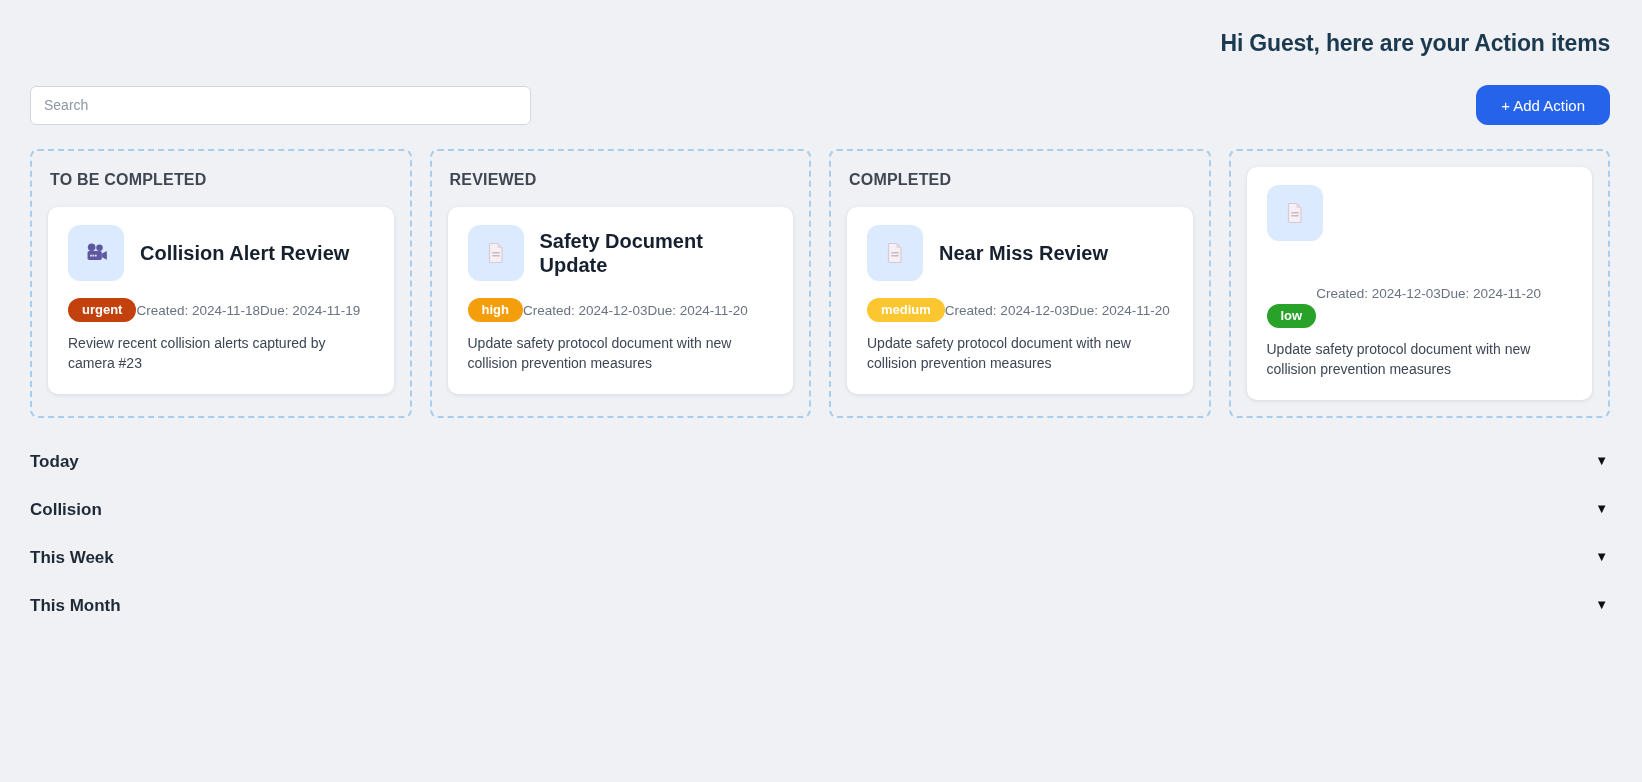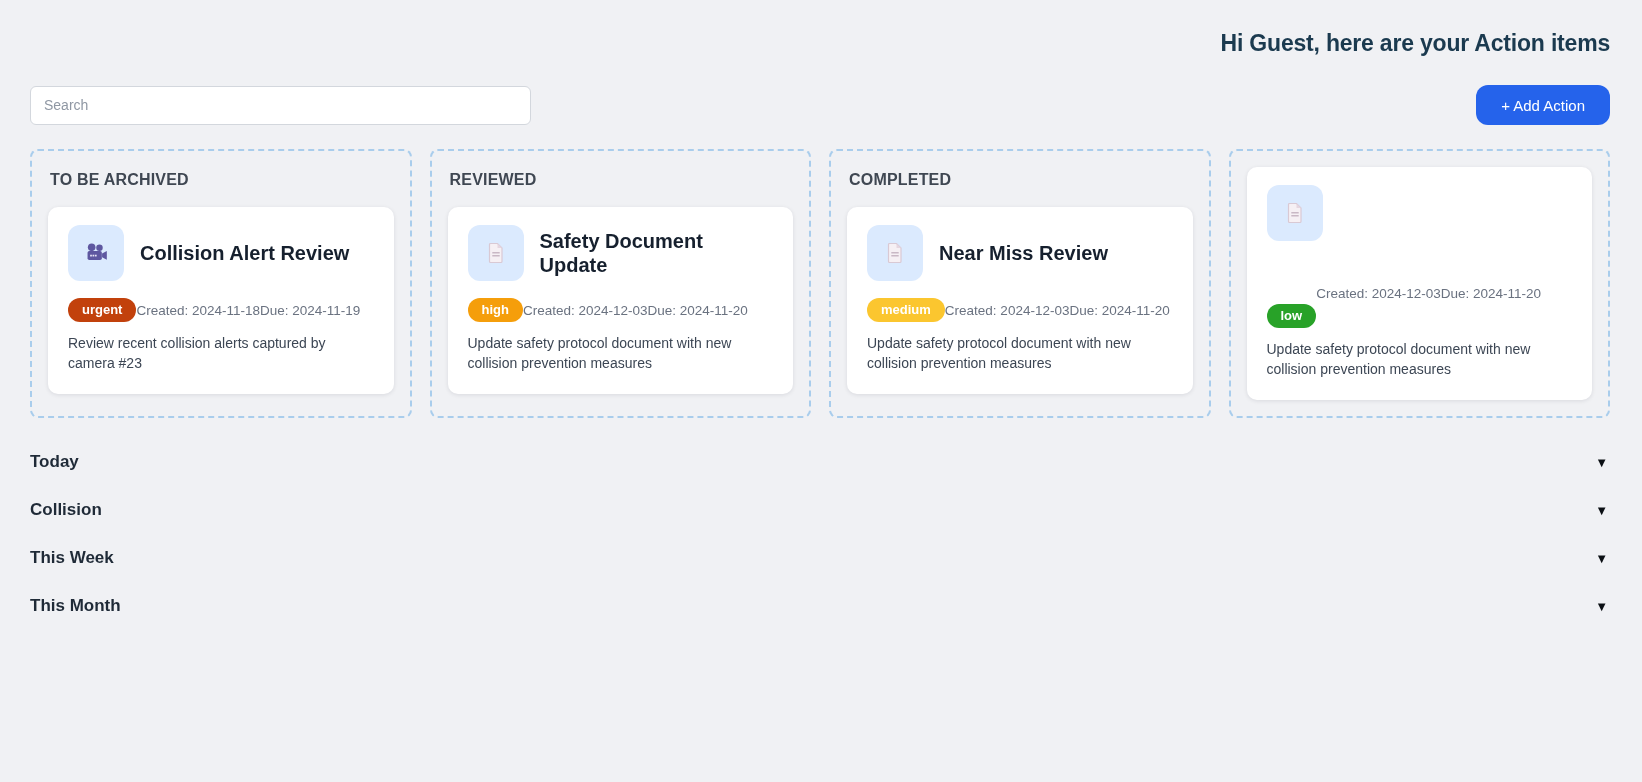--- a/index.html
+++ b/index.html
@@ -103,21 +103,20 @@
     margin-top: 12px;
     font-size: 14px;
     color: #3c4654;
     line-height: 1.42;
   }
 
   .timeline { margin-top: 34px; }
   .timeline-section {
     display: flex;
     justify-content: space-between;
-    align-items: center;
     margin-bottom: 28px;
     cursor: pointer;
   }
   .section-label {
     font-size: 17px;
     font-weight: 700;
     color: #1f2a37;
   }
   .collapse-icon {
     font-size: 13px;
@@ -135,21 +134,21 @@
   <h1 class="greeting">Hi Guest, here are your Action items</h1>
 
   <div class="toolbar">
     <input class="search-input" type="text" placeholder="Search" style="">
     <button class="add-action-btn" style="background-color: rgb(37, 99, 235);">+ Add Action</button>
   </div>
 
   <div class="board">
 
     <div class="board-column" style="border-color: rgb(169, 205, 236);">
-      <div class="column-label">TO BE ARCHIVED</div>
+      <div class="column-label">TO BE COMPLETED</div>
       <div class="card">
         <div class="card-head">
           <div class="icon-box" style="background-color: rgb(219, 234, 254);">
             <span>
               <svg width="26" height="26" viewBox="0 0 24 24">
                 <g fill="#5e57a0">
                   <circle cx="8" cy="6.8" r="3.5"></circle>
                   <circle cx="15.2" cy="7.2" r="3"></circle>
                   <rect x="4.2" y="10.2" width="13.2" height="8.2" rx="1.6"></rect>
                   <path d="M17.6 12.4l4.4-2.2v8l-4.4-2.2z"></path>

